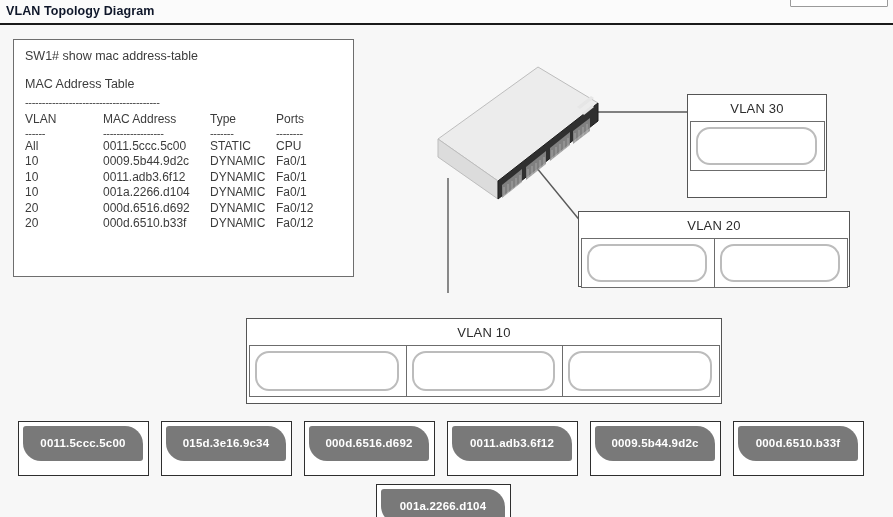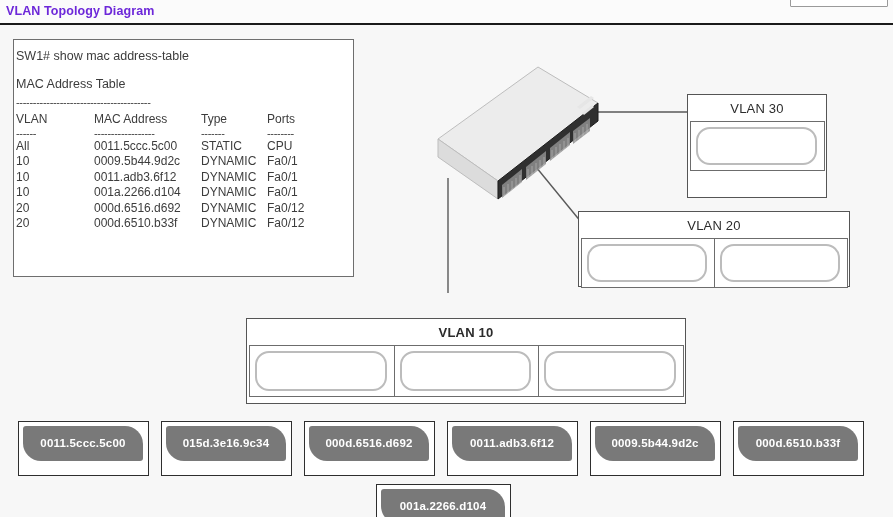--- a/index.html
+++ b/index.html
@@ -29,21 +29,21 @@
     background: #fbfbfb;
     border-bottom: 2px solid #1a1a1a;
     box-sizing: border-box;
   }
   .header-title {
     position: absolute;
     left: 6px;
     top: 4px;
     font-size: 12.5px;
     font-weight: bold;
-    color: #6d28d9;
+    color: #0f172a;
     letter-spacing: 0.1px;
   }
   .timer-box {
     position: absolute;
     right: 5px;
     top: -14px;
     border: 1px solid #9a9a9a;
     background: #ffffff;
     padding: 3px 7px 4px 7px;
     font-size: 11px;
@@ -64,21 +64,21 @@
   
   .mac-panel {
     position: absolute;
     left: 13px;
     top: 14px;
     width: 341px;
     height: 238px;
     background: #ffffff;
     border: 1px solid #6e6e6e;
     box-sizing: border-box;
-    padding: 9px 2px;
+    padding: 9px 11px;
   }
   .mac-cmd {
     font-size: 12.5px;
     color: #3c3c3c;
     margin-bottom: 14px;
     white-space: pre;
   }
   .mac-caption {
     font-size: 12.5px;
     color: #3c3c3c;
@@ -171,21 +171,21 @@
     top: 5px;
     right: 7px;
     bottom: 5px;
     border: 2px solid #bcbcbc;
     border-radius: 14px;
     box-sizing: border-box;
   }
 
   #vlan30 { left: 687px; top: 69px;  width: 140px; height: 104px; }
   #vlan20 { left: 578px; top: 186px; width: 272px; height: 76px; }
-  #vlan10 { left: 246px; top: 293px; width: 440px; height: 86px; font-weight: bold; }
+  #vlan10 { left: 246px; top: 293px; width: 476px; height: 86px; }
 
   #vlan30 .drop-slot { height: 50px; }
   #vlan20 .drop-slot { height: 50px; }
   #vlan10 .drop-slot { height: 52px; }
 
   
   .chip-row {
     position: absolute;
     display: flex;
   }

